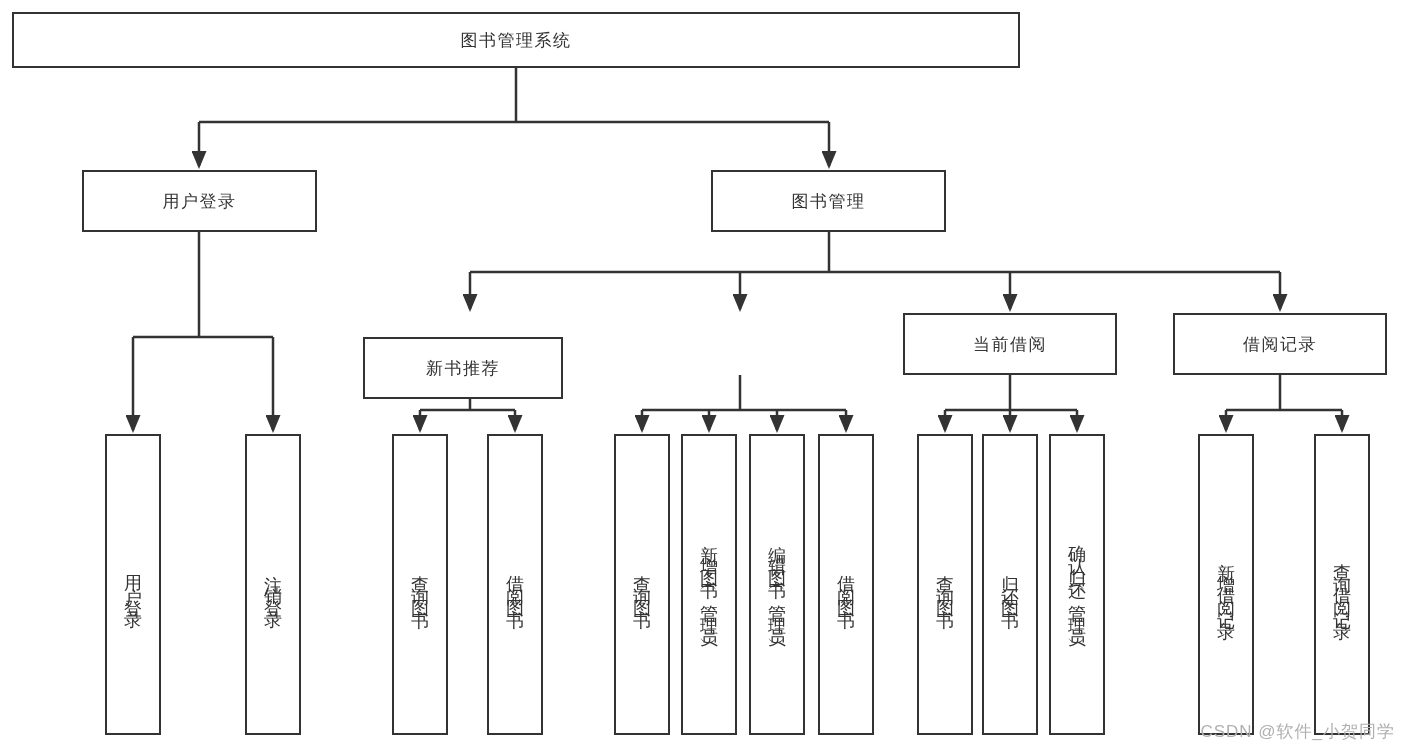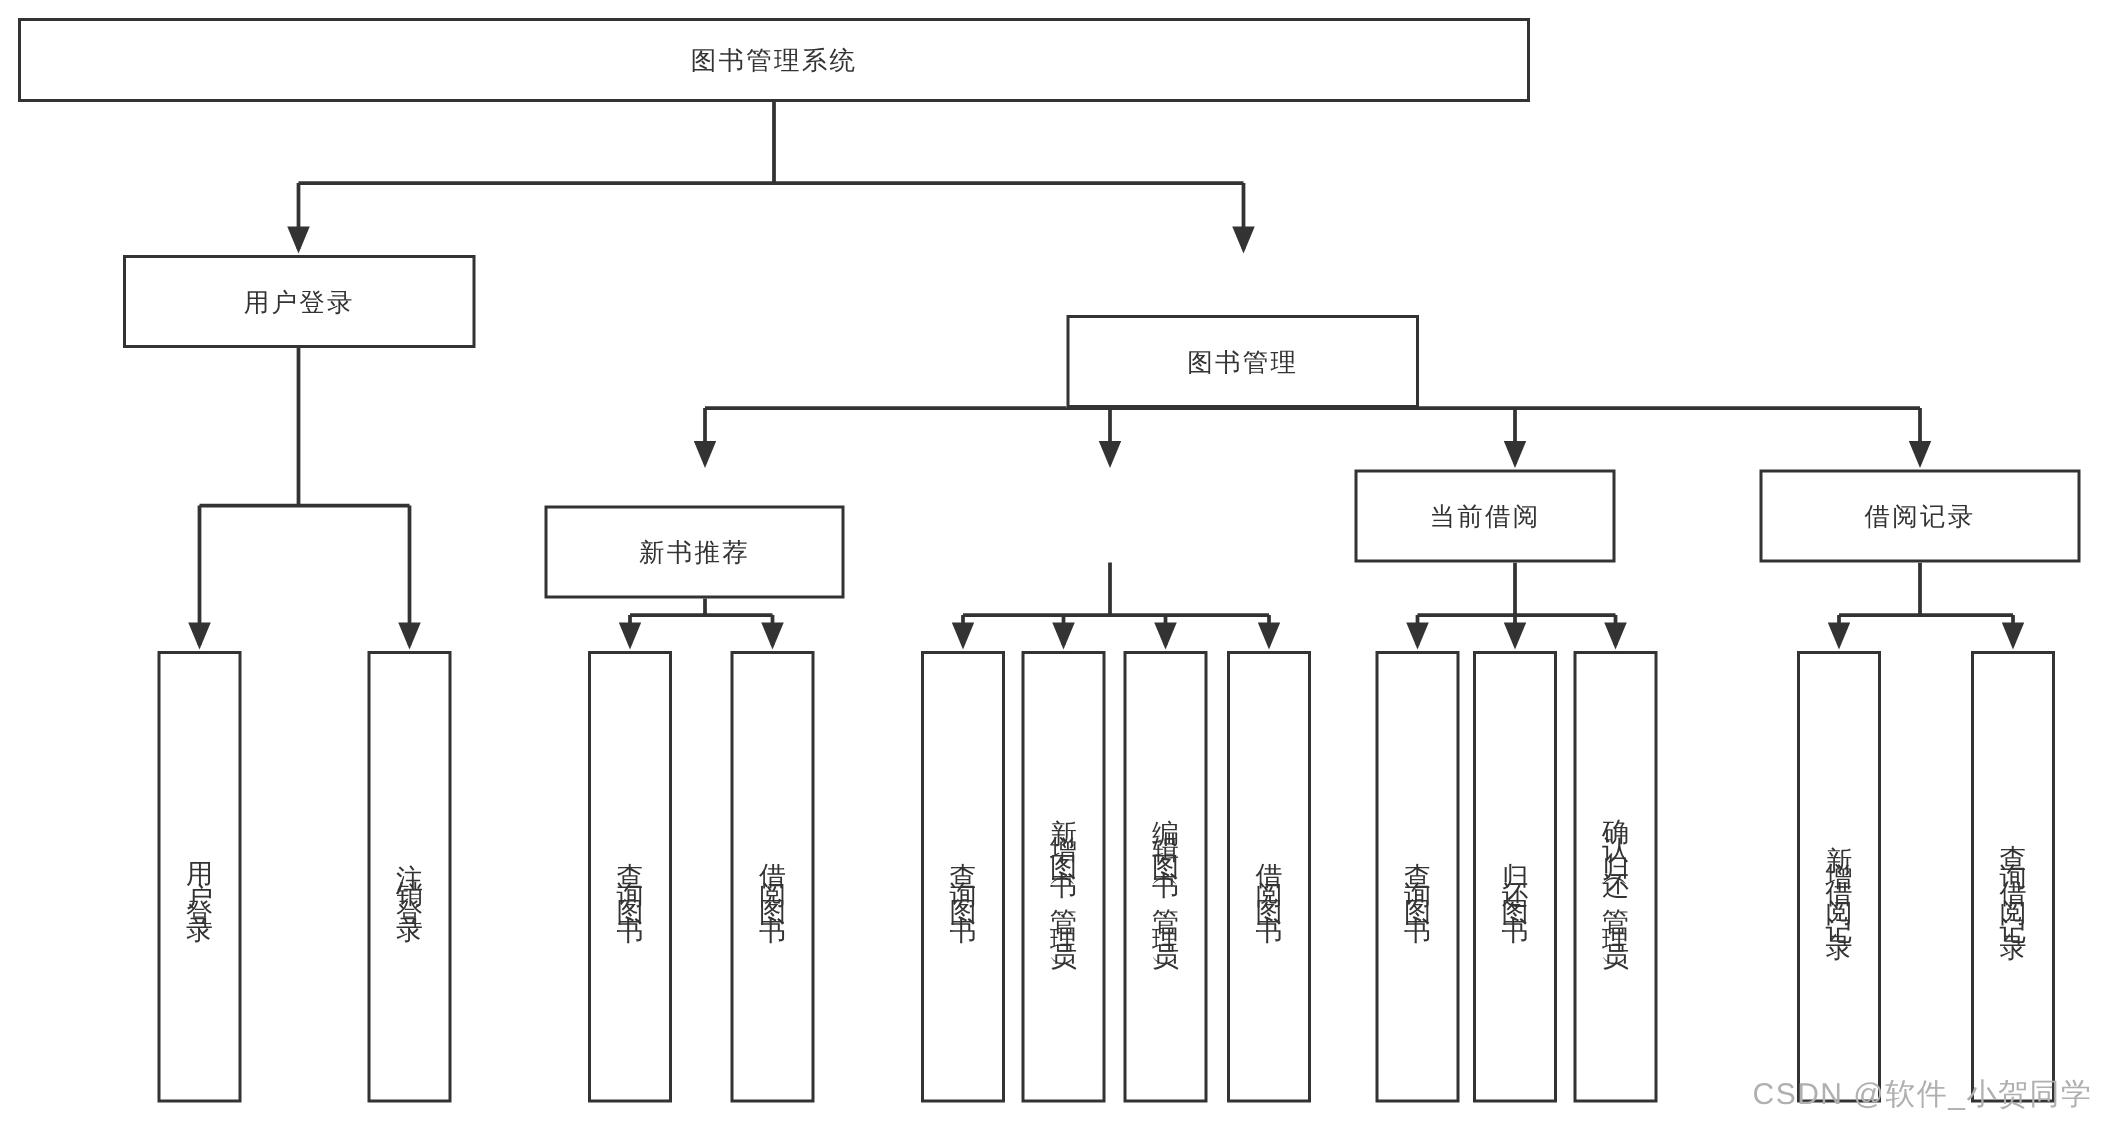--- a/index.html
+++ b/index.html
@@ -30,21 +30,21 @@
     writing-mode: vertical-rl;
     text-orientation: mixed;
     font-size: 18px;
     letter-spacing: 12px;
     white-space: nowrap;
   }
   .watermark {
     position: absolute;
     right: 10px;
     bottom: 4px;
-    font-size: 20px;
+    font-size: 17px;
     letter-spacing: 1px;
     color: #b0b0b0;
     z-index: 2;
   }
 </style>
 </head>
 <body>
 
 <div class="canvas">
 
@@ -106,28 +106,28 @@
     </g>
   </svg>
 
   <div class="node root-node" style="left:12px; top:12px; width:1008px; height:56px;">
     <span>图书管理系统</span>
   </div>
 
   <div class="node h-node" style="left:82px; top:170px; width:235px; height:62px;">
     <span>用户登录</span>
   </div>
-  <div class="node h-node" style="left:711px; top:170px; width:235px; height:62px;margin-top:40px;">
+  <div class="node h-node" style="left:711px; top:170px; width:235px; height:62px;">
     <span>图书管理</span>
   </div>
 
   <div class="node h-node" style="left:363px; top:313px; width:200px; height:62px;margin-top:24px;">
     <span>新书推荐</span>
   </div>
-  <div class="node h-node" style="left:903px; top:313px; width:174px; height:62px;">
+  <div class="node h-node" style="left:903px; top:313px; width:214px; height:62px;">
     <span>当前借阅</span>
   </div>
   <div class="node h-node" style="left:1173px; top:313px; width:214px; height:62px;justify-content:center;">
     <span>借阅记录</span>
   </div>
 
   <div class="node v-node" style="left:105px; top:434px; width:56px; height:301px;">
     <span class="vtext">用户登录</span>
   </div>
   <div class="node v-node" style="left:245px; top:434px; width:56px; height:301px;">

